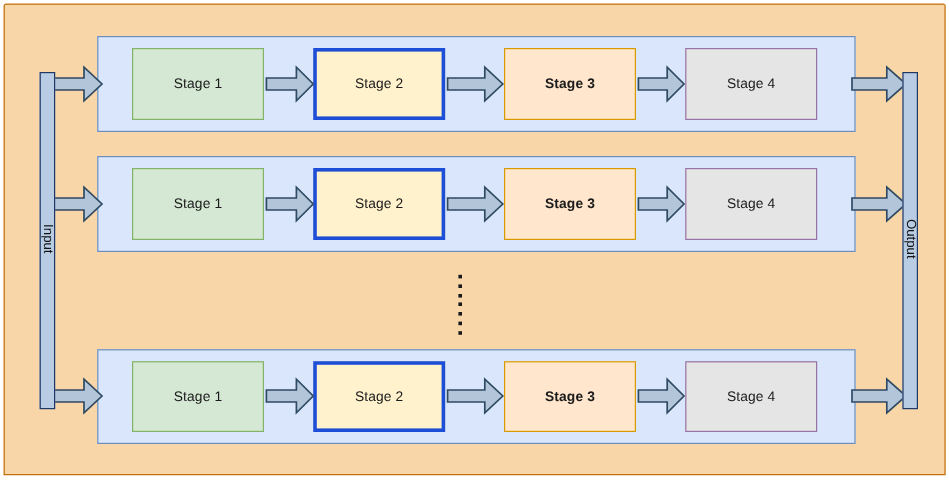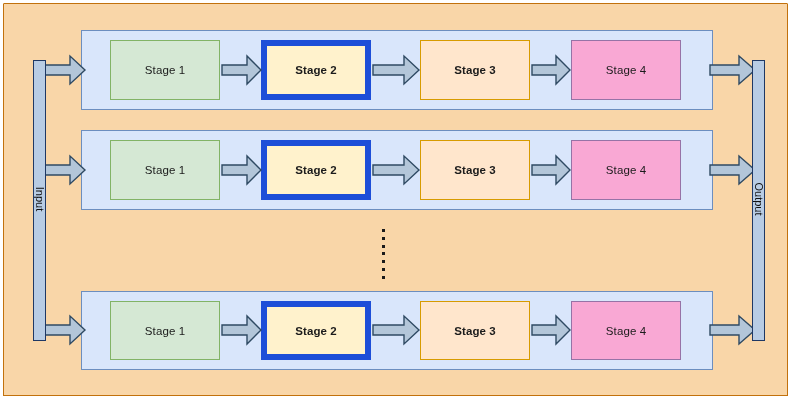--- a/index.html
+++ b/index.html
@@ -41,23 +41,23 @@
     position: absolute;
     box-sizing: border-box;
     display: flex;
     align-items: center;
     justify-content: center;
     font-size: 11.5px;
     color: #1b1b1b;
     letter-spacing: 0.1px;
   }
   .stage-1 { background: #d5e8d4; border: 1px solid #82b366; }
-  .stage-2 { background: #fff2cc; border: 6px solid #1d4ed8; font-weight: bold; }
+  .stage-2 { background: #fff2cc; border: 3px solid #1d4ed8; }
   .stage-3 { background: #ffe6cc; border: 1px solid #d79b00; font-weight: bold; }
-  .stage-4 { background: #f9a8d4; border: 1px solid #9673a6; }
+  .stage-4 { background: #e5e5e5; border: 1px solid #9673a6; }
 
   
   .io-bar {
     position: absolute;
     background: #b8cce4;
     border: 1px solid #1f3864;
     box-sizing: border-box;
   }
   .io-label {
     position: absolute;

